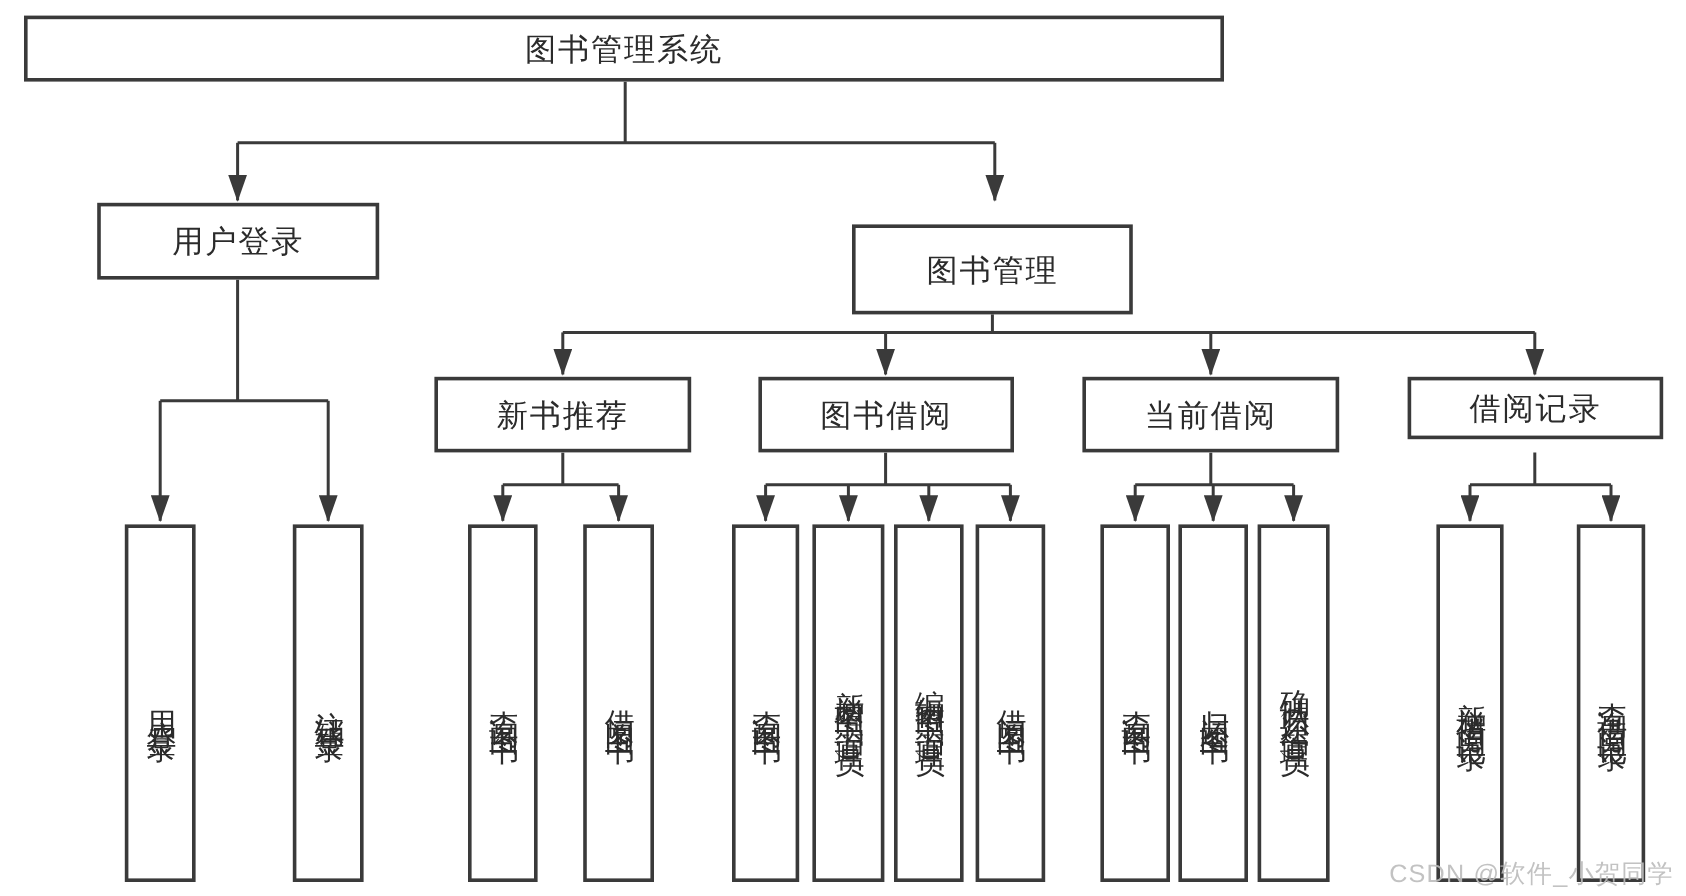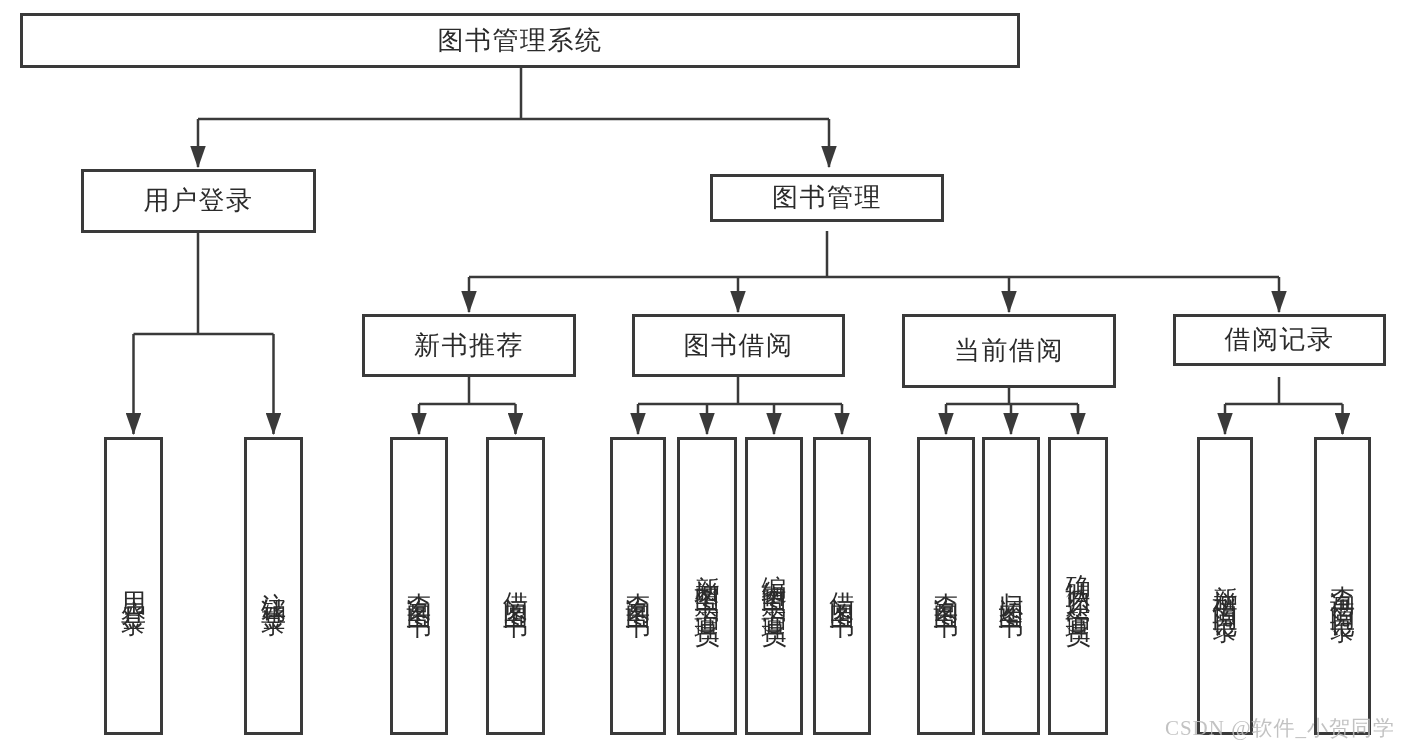--- a/index.html
+++ b/index.html
@@ -5,21 +5,21 @@
   :root{
     --line:#3a3a3a;
     --text:#2b2b2b;
     --boxbg:#ffffff;
     --pagebg:#ffffff;
     --wm:#bcbcbc;
   }
   html,body{margin:0;padding:0;background:var(--pagebg);}
   .stage{
     position:relative;width:1405px;height:747px;background:var(--pagebg);
-    overflow:hidden;font-family:Liberation Serif, serif;text-align:right;
+    overflow:hidden;font-family:Liberation Sans, sans-serif;text-align:right;
   }
   .wires{position:absolute;inset:0;width:1405px;height:747px;z-index:1;}
   .wires path,.wires line{stroke:var(--line);stroke-width:2.5;fill:none;}
   .wires marker path{fill:var(--line);stroke:none;}
   .box{
     position:absolute;box-sizing:border-box;background:var(--boxbg);
     border:3px solid var(--line);color:var(--text);
     display:flex;align-items:center;justify-content:center;
     font-size:26px;line-height:1;letter-spacing:1.5px;z-index:2;
   }
@@ -73,25 +73,25 @@
         <line x1="1011" y1="404" x2="1011" y2="434" marker-end="url(#arrowhead)"></line>
         <line x1="1078" y1="404" x2="1078" y2="434" marker-end="url(#arrowhead)"></line>
         <line x1="1225" y1="404" x2="1225" y2="434" marker-end="url(#arrowhead)"></line>
         <line x1="1342.5" y1="404" x2="1342.5" y2="434" marker-end="url(#arrowhead)"></line>
       </g>
   </svg>
 
   <div class="box lvl1">图书管理系统</div>
 
   <div class="box" style="left:81px;top:169px;width:235px;height:64px">用户登录</div>
-  <div class="box" style="left:710px;top:174px;width:234px;height:48px">图书管理</div>
+  <div class="box" style="left:710px;top:187px;width:234px;height:75px">图书管理</div>
 
   <div class="box" style="left:632px;top:314px;width:213px;height:63px">图书借阅</div>
   <div class="box" style="left:362px;top:314px;width:214px;height:63px">新书推荐</div>
-  <div class="box" style="left:902px;top:314px;width:214px;height:74px">当前借阅</div>
+  <div class="box" style="left:902px;top:314px;width:214px;height:63px">当前借阅</div>
   <div class="box" style="left:1173px;top:314px;width:213px;height:52px">借阅记录</div>
 
   <div class="box leaf" style="left:104px;width:59px">用户登录</div>
   <div class="box leaf" style="left:244px;width:59px">注销登录</div>
   <div class="box leaf" style="left:390px;width:58px">查询图书</div>
   <div class="box leaf" style="left:486px;width:59px">借阅图书</div>
   <div class="box leaf" style="left:610px;width:56px">查询图书</div>
   <div class="box leaf" style="left:677px;width:60px">新增图书（管理员）</div>
   <div class="box leaf" style="left:745px;width:58px">编辑图书（管理员）</div>
   <div class="box leaf" style="left:813px;width:58px">借阅图书</div>

